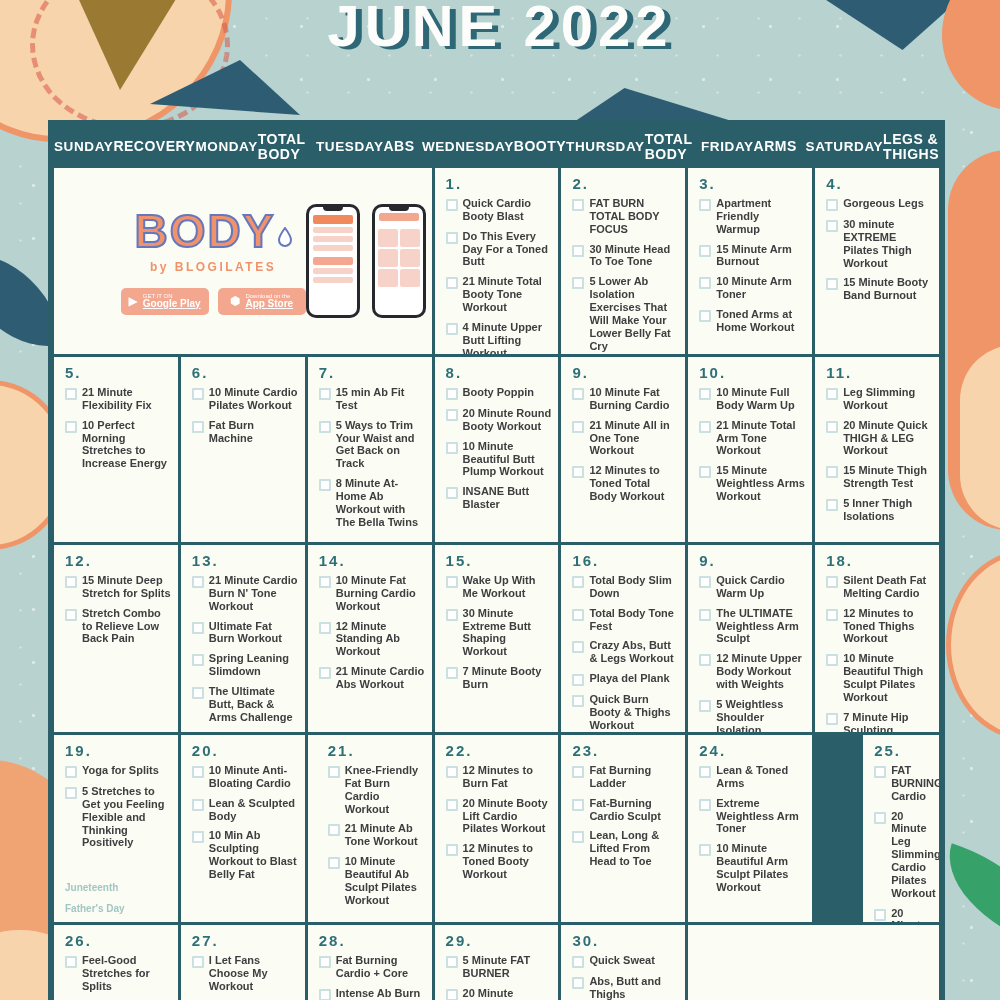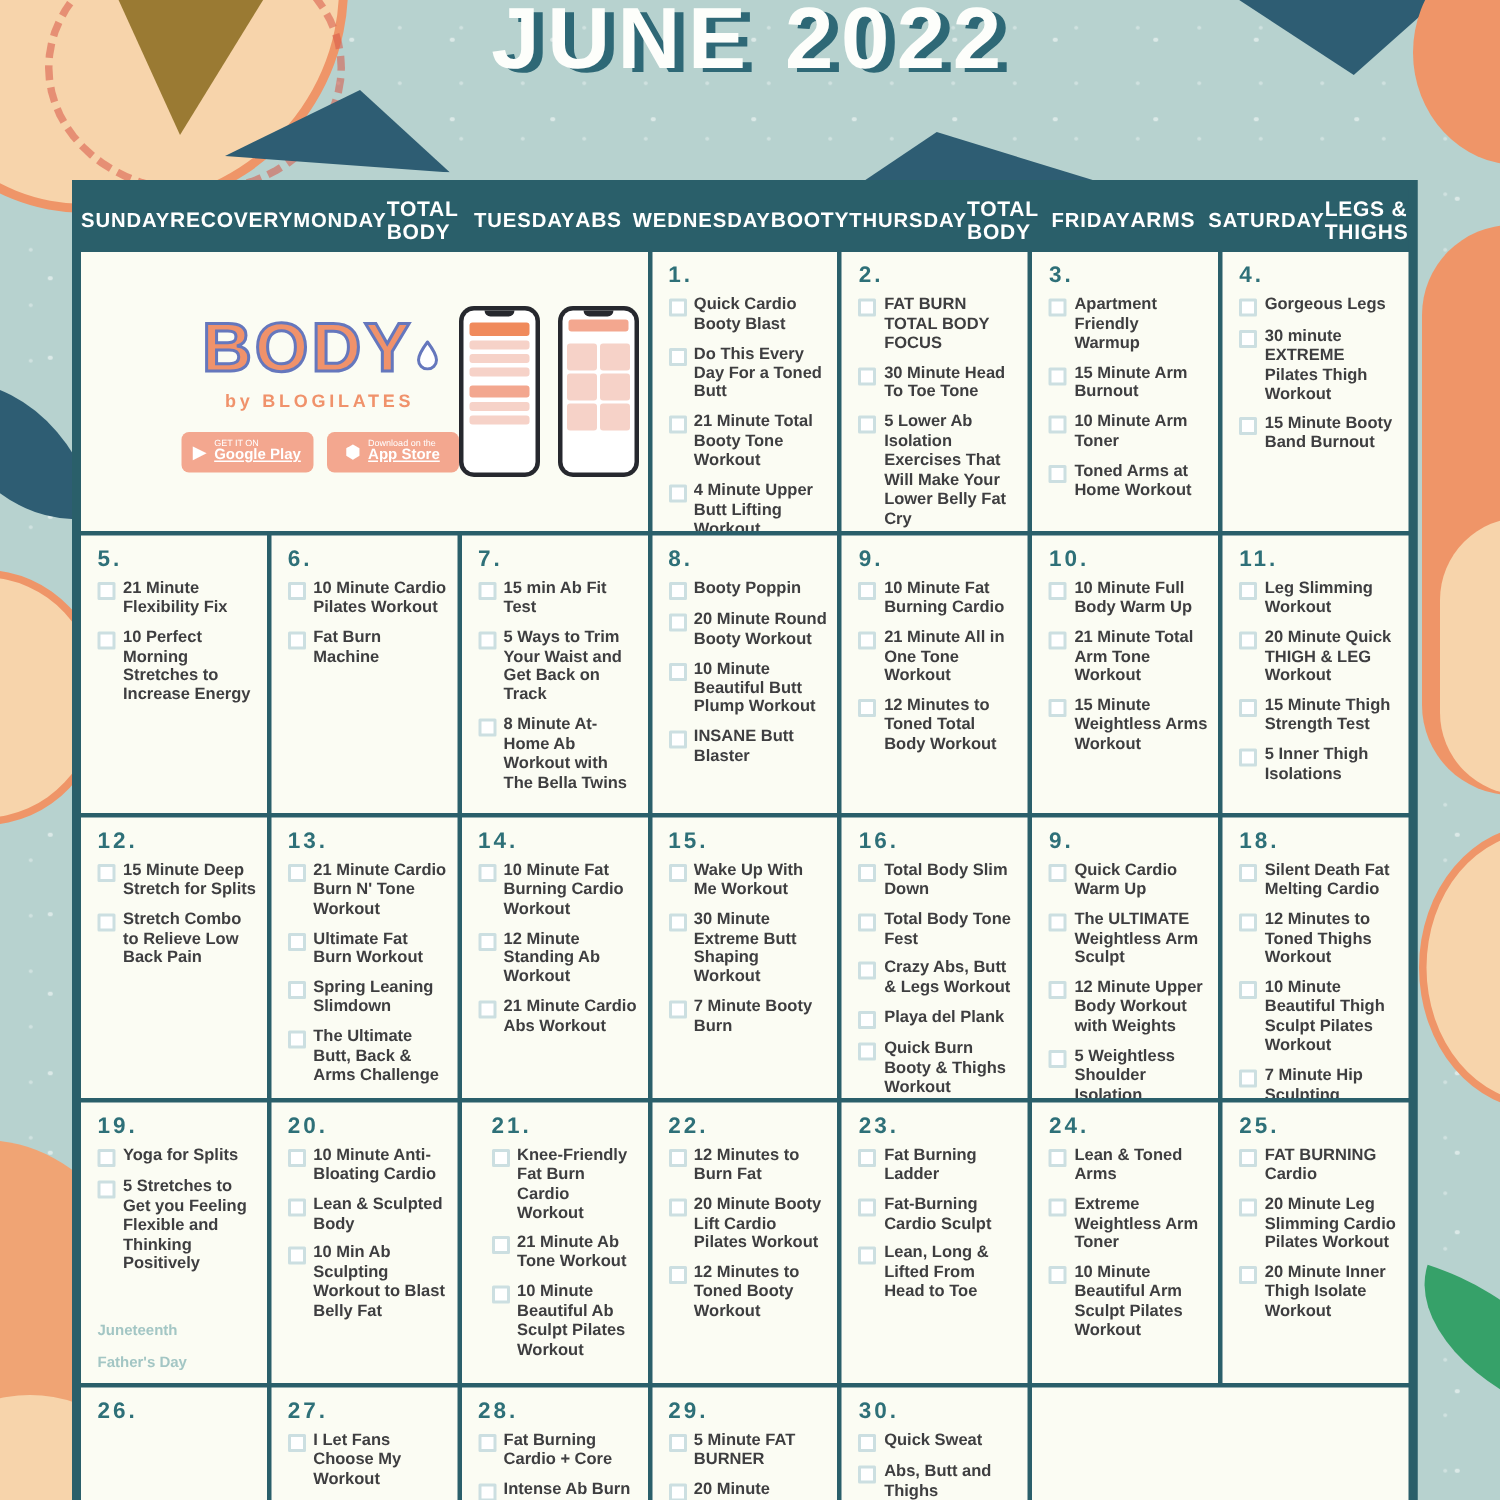--- a/index.html
+++ b/index.html
@@ -607,37 +607,41 @@
         </div>
         <div class="item">
           <span class="cb"></span>
           <span class="itxt">Extreme Weightless Arm Toner</span>
         </div>
         <div class="item">
           <span class="cb"></span>
           <span class="itxt">10 Minute Beautiful Arm Sculpt Pilates Workout</span>
         </div>
       </div>
-      <div class="cell" style="grid-area: 4 / 7;">
+      <div class="cell" style="grid-area: 4 / 7; margin-left: 48px;">
         <div class="daynum">25.</div>
         <div class="item">
           <span class="cb"></span>
           <span class="itxt">FAT BURNING Cardio</span>
         </div>
         <div class="item">
           <span class="cb"></span>
           <span class="itxt">20 Minute Leg Slimming Cardio Pilates Workout</span>
         </div>
         <div class="item">
           <span class="cb"></span>
           <span class="itxt">20 Minute Inner Thigh Isolate Workout</span>
         </div>
       </div>
       <div class="cell" style="grid-area: 5 / 1;">
         <div class="daynum">26.</div>
+        <div class="item">
+          <span class="cb"></span>
+          <span class="itxt">Feel-Good Stretches for Splits</span>
+        </div>
       </div>
       <div class="cell" style="grid-area: 5 / 2;">
         <div class="daynum">27.</div>
         <div class="item">
           <span class="cb"></span>
           <span class="itxt">I Let Fans Choose My Workout</span>
         </div>
         <div class="item">
           <span class="itxt">Fat Melter &amp; Ab Trainer</span>
         </div>

